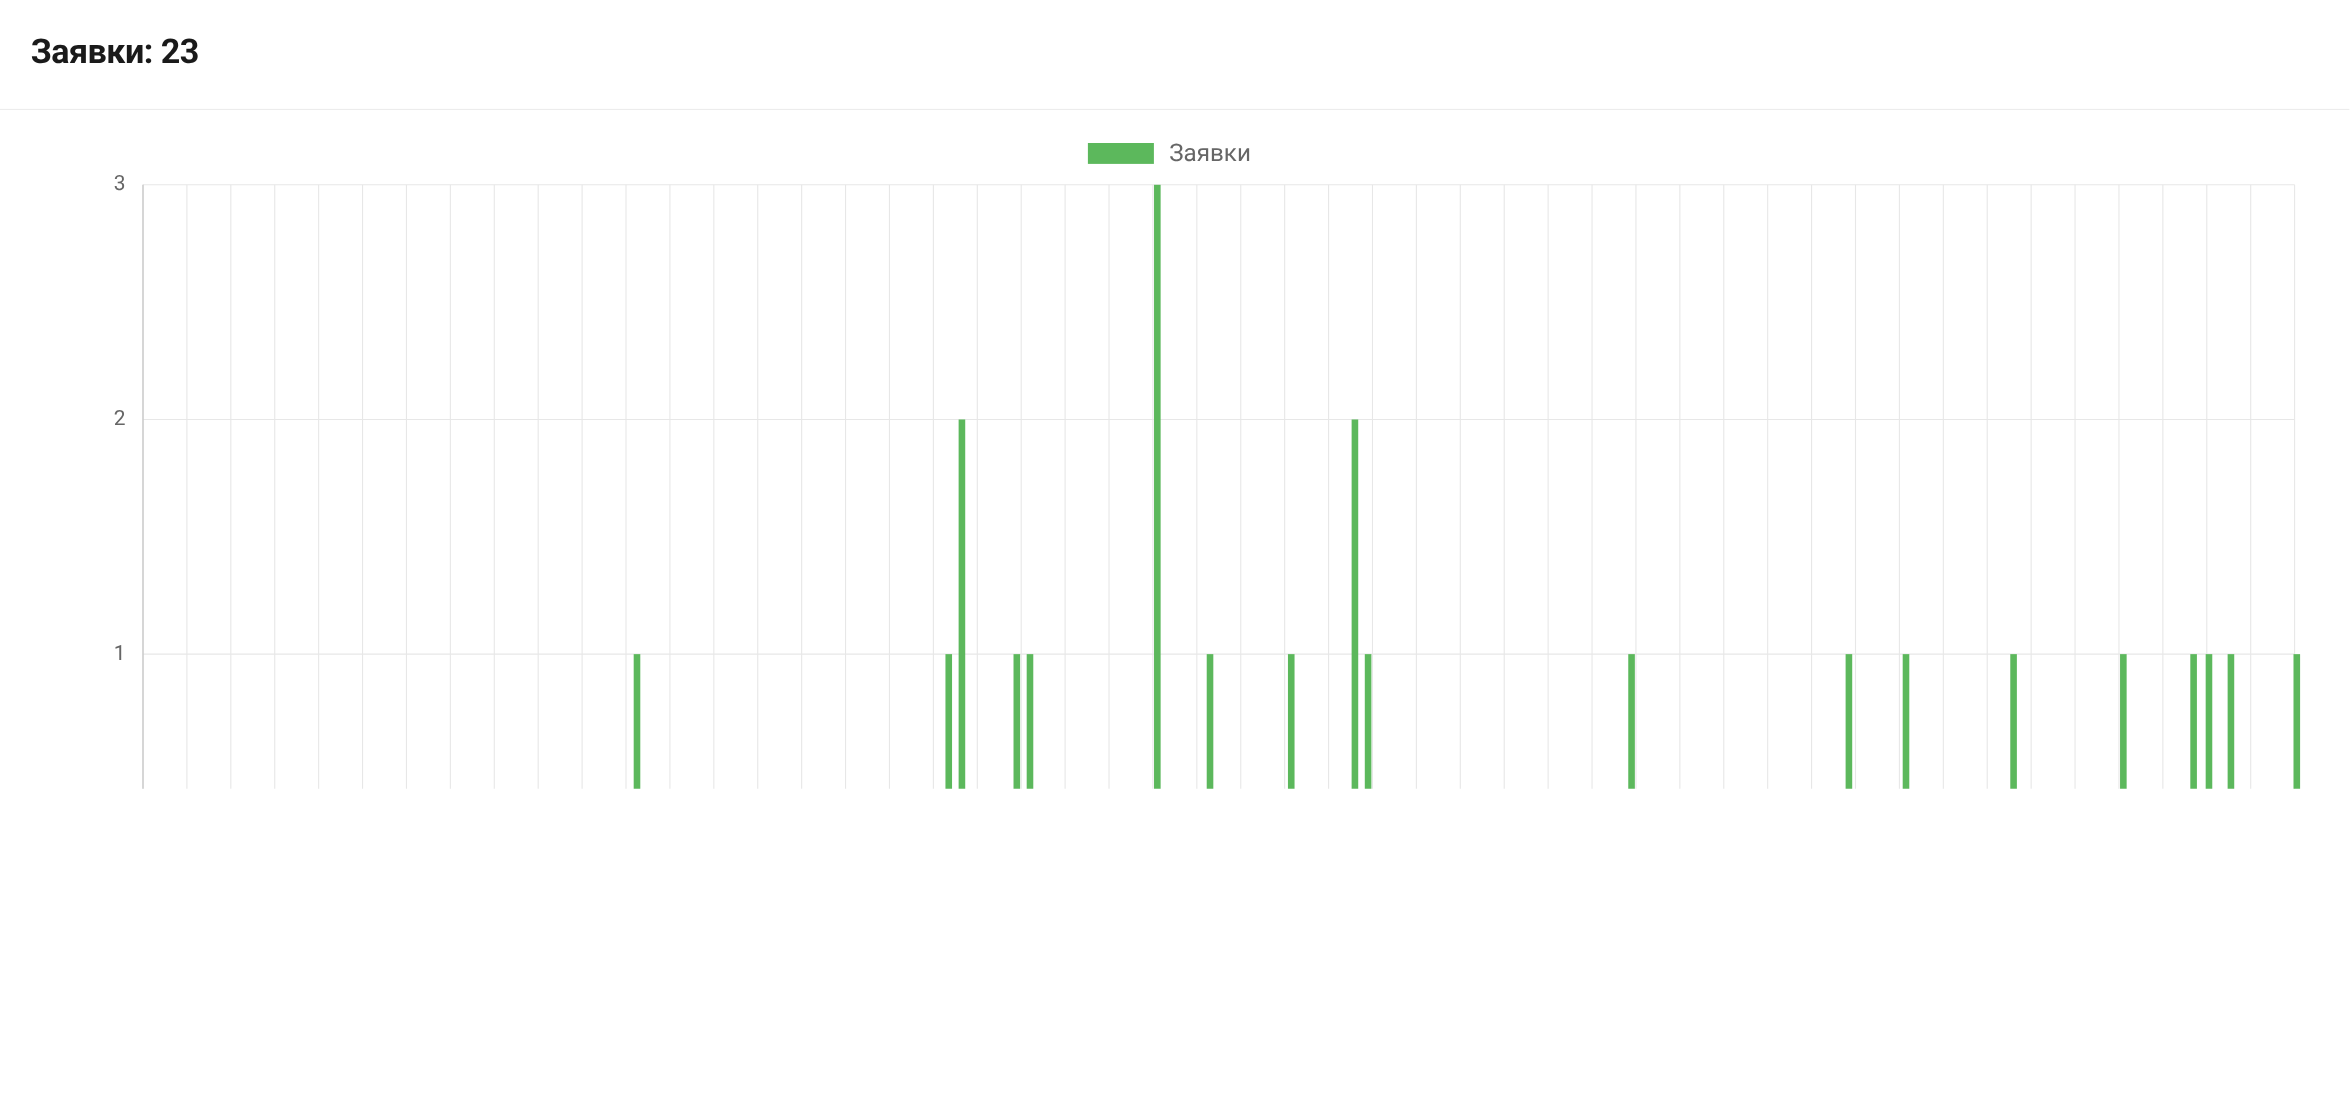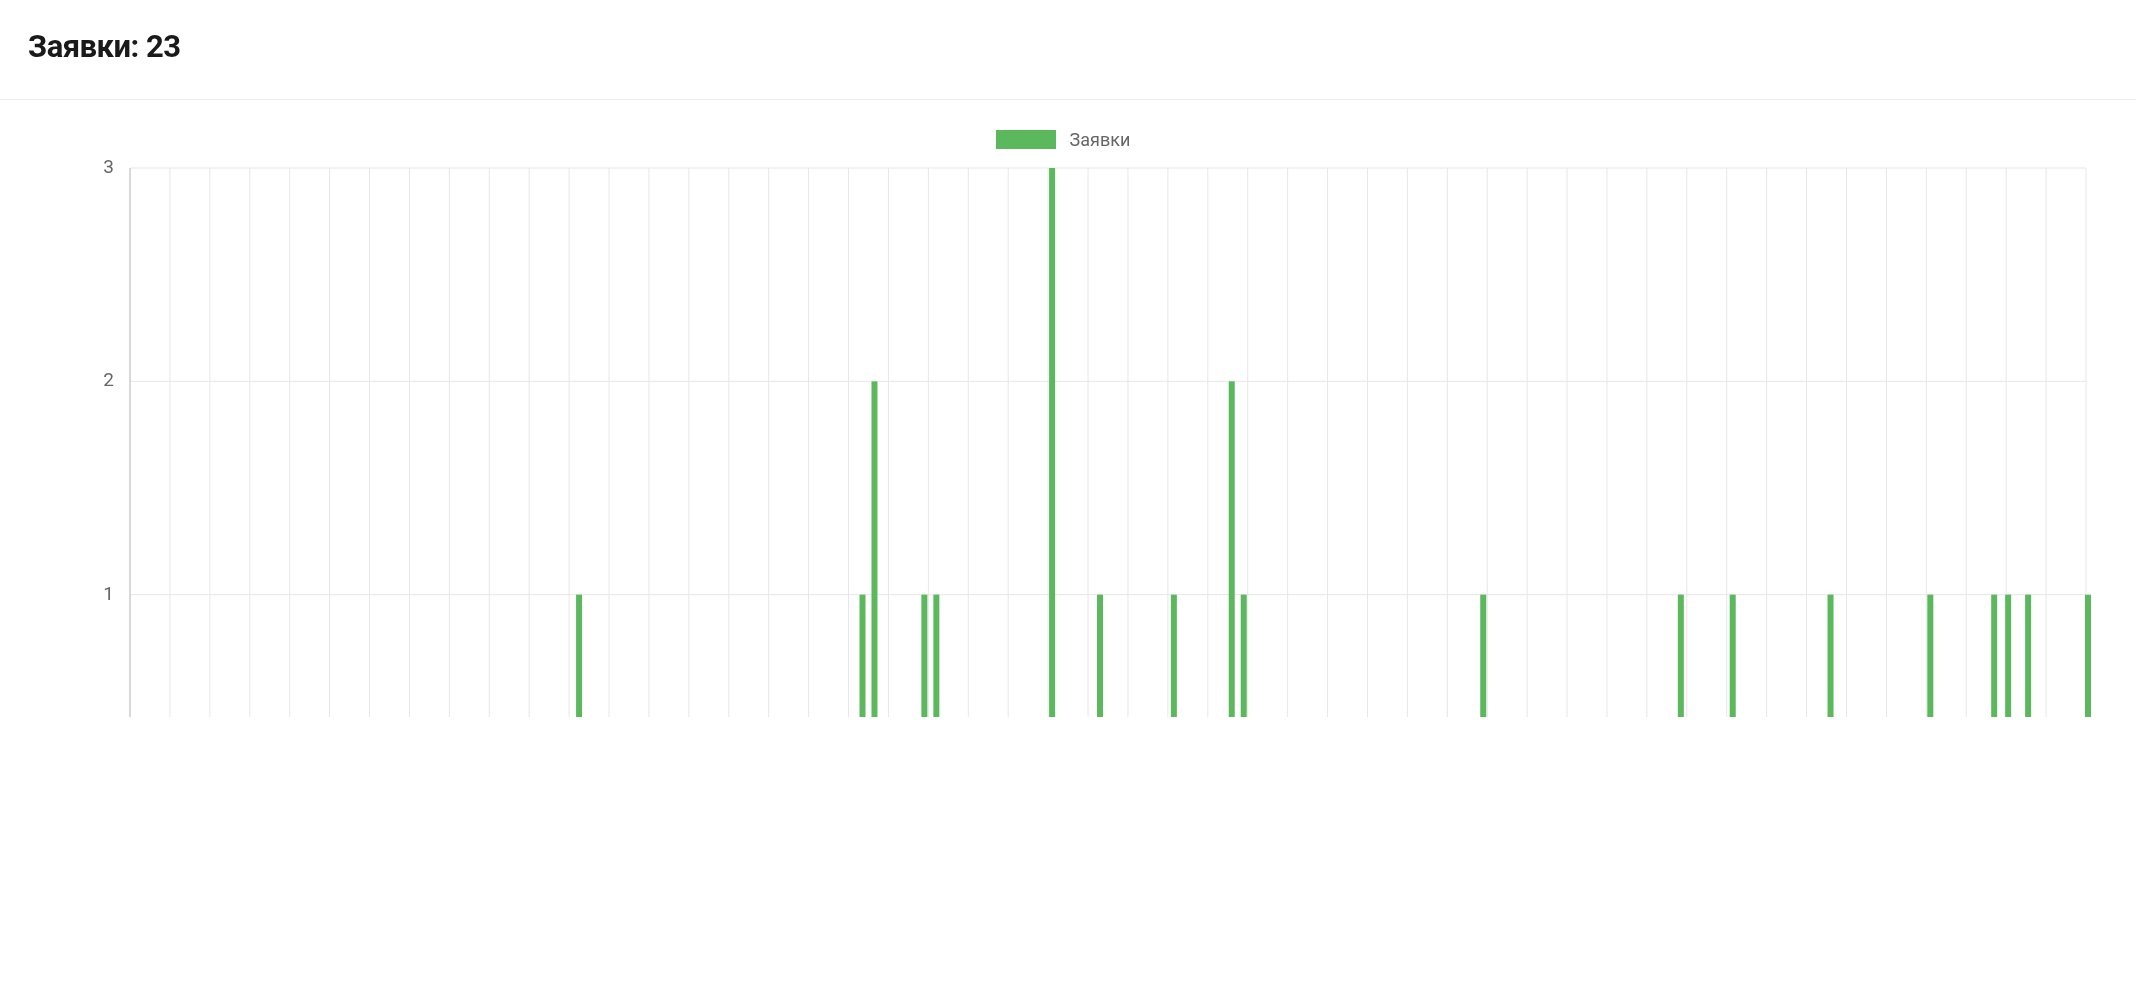--- a/index.html
+++ b/index.html
@@ -40,21 +40,21 @@
     align-items: center;
     gap: 14px;
     height: 38px;
   }
   .legend-swatch {
     width: 60px;
     height: 19px;
     background: #5cb85c;
   }
   .legend-label {
-    font-size: 18px;
+    font-size: 22px;
     color: #666;
   }
 
   .plot-wrap {
     position: relative;
     width: 100%;
   }
   svg.plot {
     display: block;
   }

